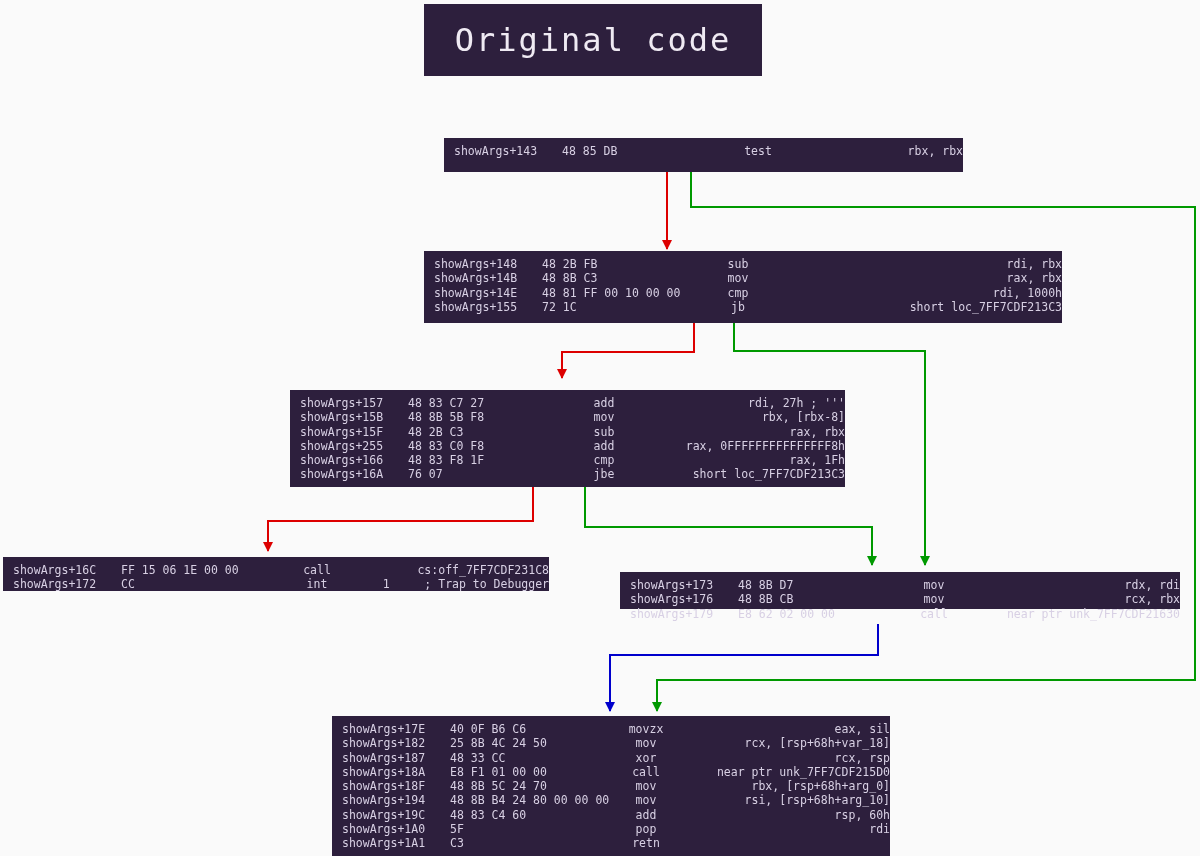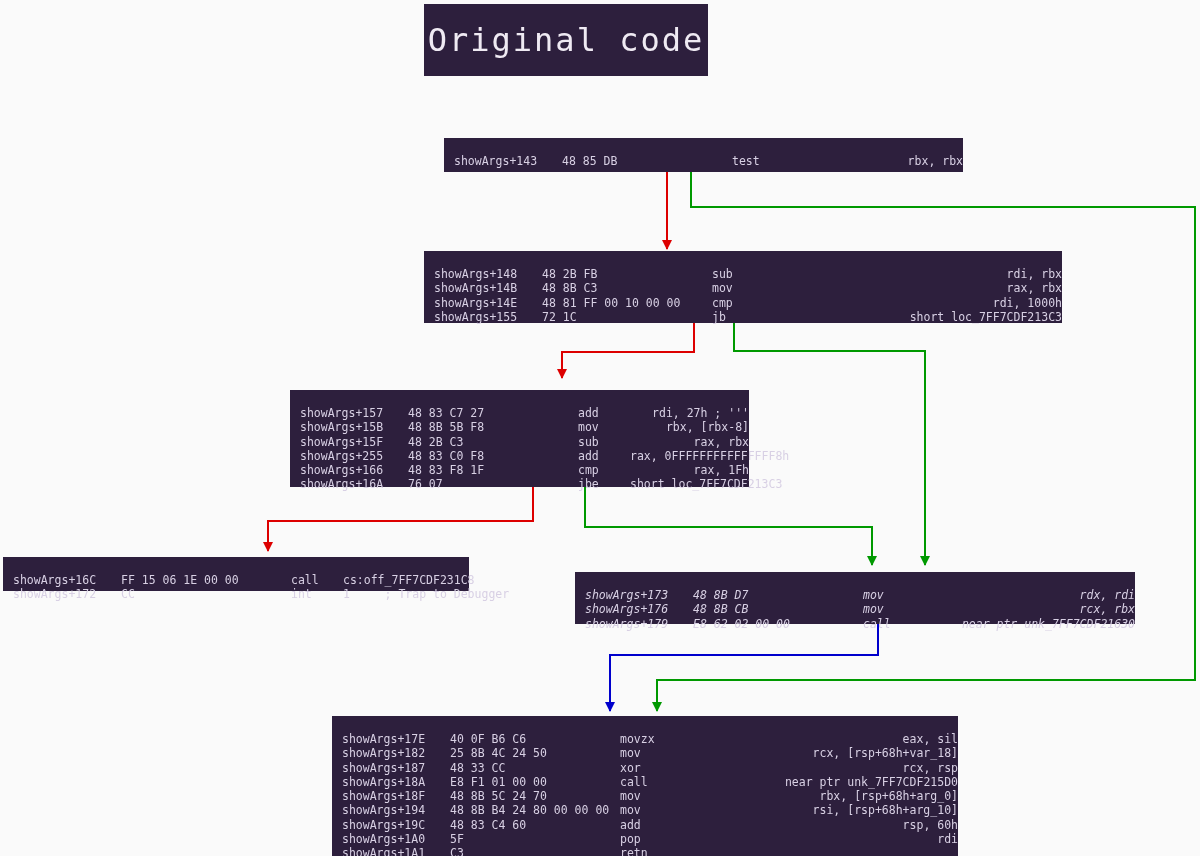--- a/index.html
+++ b/index.html
@@ -13,52 +13,52 @@
     height: 856px;
     background: #fafafa;
     overflow: hidden;
     font-family: "DejaVu Sans Mono", "Liberation Mono", monospace;
   }
   
   #title-banner {
     position: absolute;
     left: 424px;
     top: 4px;
-    width: 284px;
+    width: 338px;
     height: 72px;
     background: #2d1f3d;
     display: flex;
     align-items: center;
     justify-content: center;
   }
   #title-banner .title-text {
     color: #efeaf3;
     font-family: "DejaVu Sans Mono", "Liberation Mono", monospace;
     font-size: 32px;
     letter-spacing: 2px;
     white-space: pre;
   }
   
   .code-block {
     position: absolute;
     background: #2d1f3d;
     box-sizing: border-box;
-    padding: 16px 0px 6px 0px;
+    padding: 6px 0px 6px 0px;
   }
   .code-line {
     display: flex;
     white-space: pre;
     font-family: "DejaVu Sans Mono", "Liberation Mono", monospace;
     font-size: 11.5px;
     line-height: 14.3px;
     color: #d8d0e4;
   }
   .col-addr   { width: 108px; flex: 0 0 108px; padding-left: 10px; }
   .col-bytes  { width: 170px; flex: 0 0 170px; }
-  .col-mnem   { width: 52px;  flex: 0 0 52px; }
+  .col-mnem   { width: 52px;  flex: 0 0 52px; text-align: center; }
   .col-ops    { flex: 1 1 auto; text-align: right; }
 
   
   #edges {
     position: absolute;
     left: 0; top: 0;
     width: 1200px;
     height: 856px;
     pointer-events: none;
   }
@@ -129,21 +129,21 @@
       <span class="col-ops">rdi, 1000h</span>
     </div>
     <div class="code-line">
       <span class="col-addr">showArgs+155</span>
       <span class="col-bytes">72 1C</span>
       <span class="col-mnem">jb</span>
       <span class="col-ops">short loc_7FF7CDF213C3</span>
     </div>
   </div>
 
-  <div class="code-block" style="left:290px; top:390px; width:459px; height:97px;">
+  <div class="code-block" style="left:290px; top:390px; width:555px; height:97px;">
     <div class="code-line">
       <span class="col-addr">showArgs+157</span>
       <span class="col-bytes">48 83 C7 27</span>
       <span class="col-mnem">add</span>
       <span class="col-ops">rdi, 27h ; '''</span>
     </div>
     <div class="code-line">
       <span class="col-addr">showArgs+15B</span>
       <span class="col-bytes">48 8B 5B F8</span>
       <span class="col-mnem">mov</span>
@@ -168,57 +168,57 @@
       <span class="col-ops">rax, 1Fh</span>
     </div>
     <div class="code-line">
       <span class="col-addr">showArgs+16A</span>
       <span class="col-bytes">76 07</span>
       <span class="col-mnem">jbe</span>
       <span class="col-ops">short loc_7FF7CDF213C3</span>
     </div>
   </div>
 
-  <div class="code-block" style="left:3px; top:557px; width:466px; height:34px;">
+  <div class="code-block" style="left:3px; top:557px; width:546px; height:34px;">
     <div class="code-line">
       <span class="col-addr">showArgs+16C</span>
       <span class="col-bytes">FF 15 06 1E 00 00</span>
       <span class="col-mnem">call</span>
       <span class="col-ops">cs:off_7FF7CDF231C8</span>
     </div>
     <div class="code-line">
       <span class="col-addr">showArgs+172</span>
       <span class="col-bytes">CC</span>
       <span class="col-mnem">int</span>
       <span class="col-ops">1     ; Trap to Debugger</span>
     </div>
   </div>
 
-  <div class="code-block" style="left:575px; top:572px; width:560px; height:52px;font-style:italic;">
+  <div class="code-block" style="left:620px; top:572px; width:560px; height:37px;">
     <div class="code-line">
       <span class="col-addr">showArgs+173</span>
       <span class="col-bytes">48 8B D7</span>
       <span class="col-mnem">mov</span>
       <span class="col-ops">rdx, rdi</span>
     </div>
     <div class="code-line">
       <span class="col-addr">showArgs+176</span>
       <span class="col-bytes">48 8B CB</span>
       <span class="col-mnem">mov</span>
       <span class="col-ops">rcx, rbx</span>
     </div>
     <div class="code-line">
       <span class="col-addr">showArgs+179</span>
       <span class="col-bytes">E8 62 02 00 00</span>
       <span class="col-mnem">call</span>
       <span class="col-ops">near ptr unk_7FF7CDF21630</span>
     </div>
   </div>
 
-  <div class="code-block" style="left:332px; top:716px; width:626px; height:140px;">
+  <div class="code-block" style="left:332px; top:716px; width:558px; height:140px;">
     <div class="code-line">
       <span class="col-addr">showArgs+17E</span>
       <span class="col-bytes">40 0F B6 C6</span>
       <span class="col-mnem">movzx</span>
       <span class="col-ops">eax, sil</span>
     </div>
     <div class="code-line">
       <span class="col-addr">showArgs+182</span>
       <span class="col-bytes">25 8B 4C 24 50</span>
       <span class="col-mnem">mov</span>

